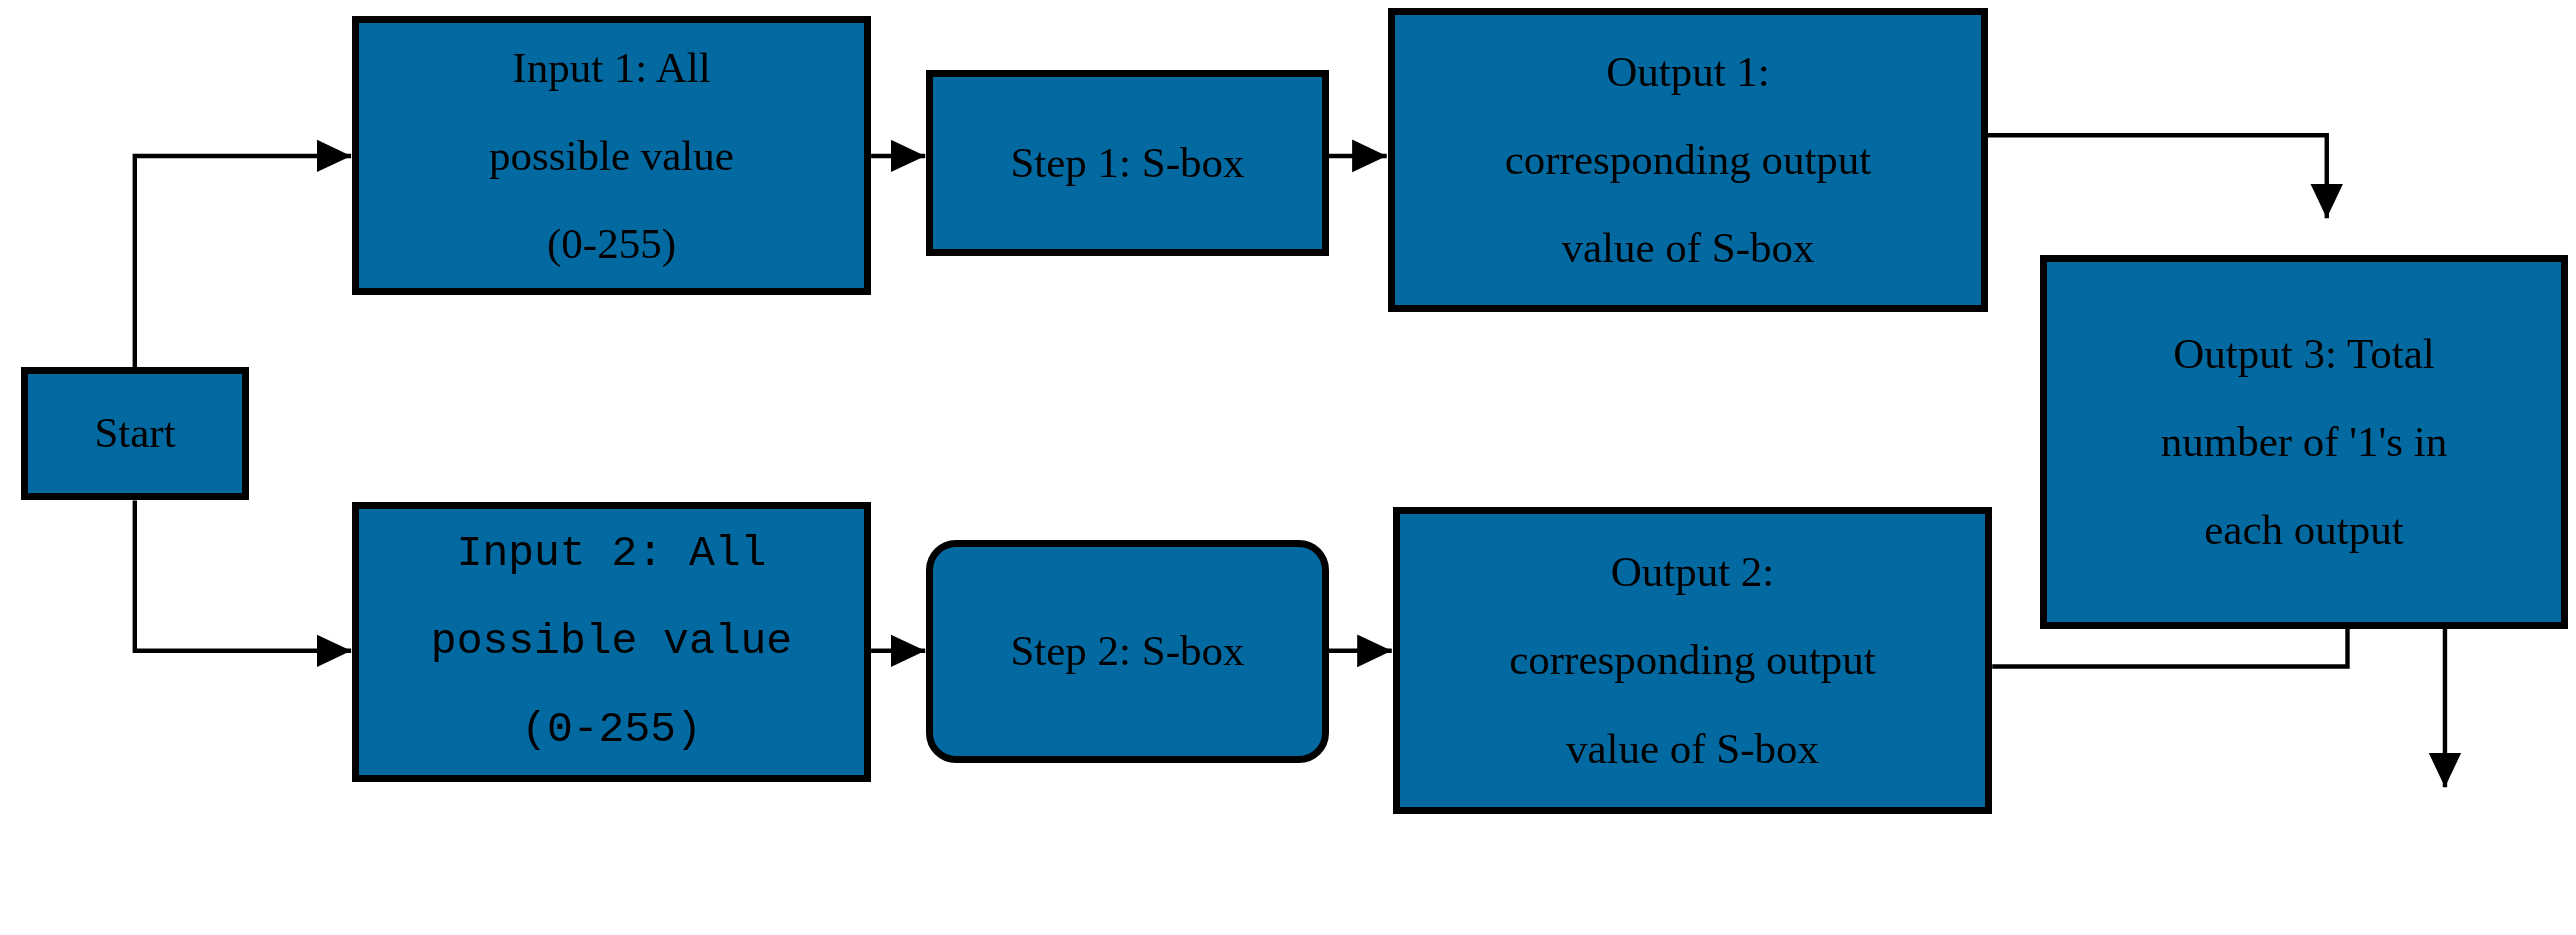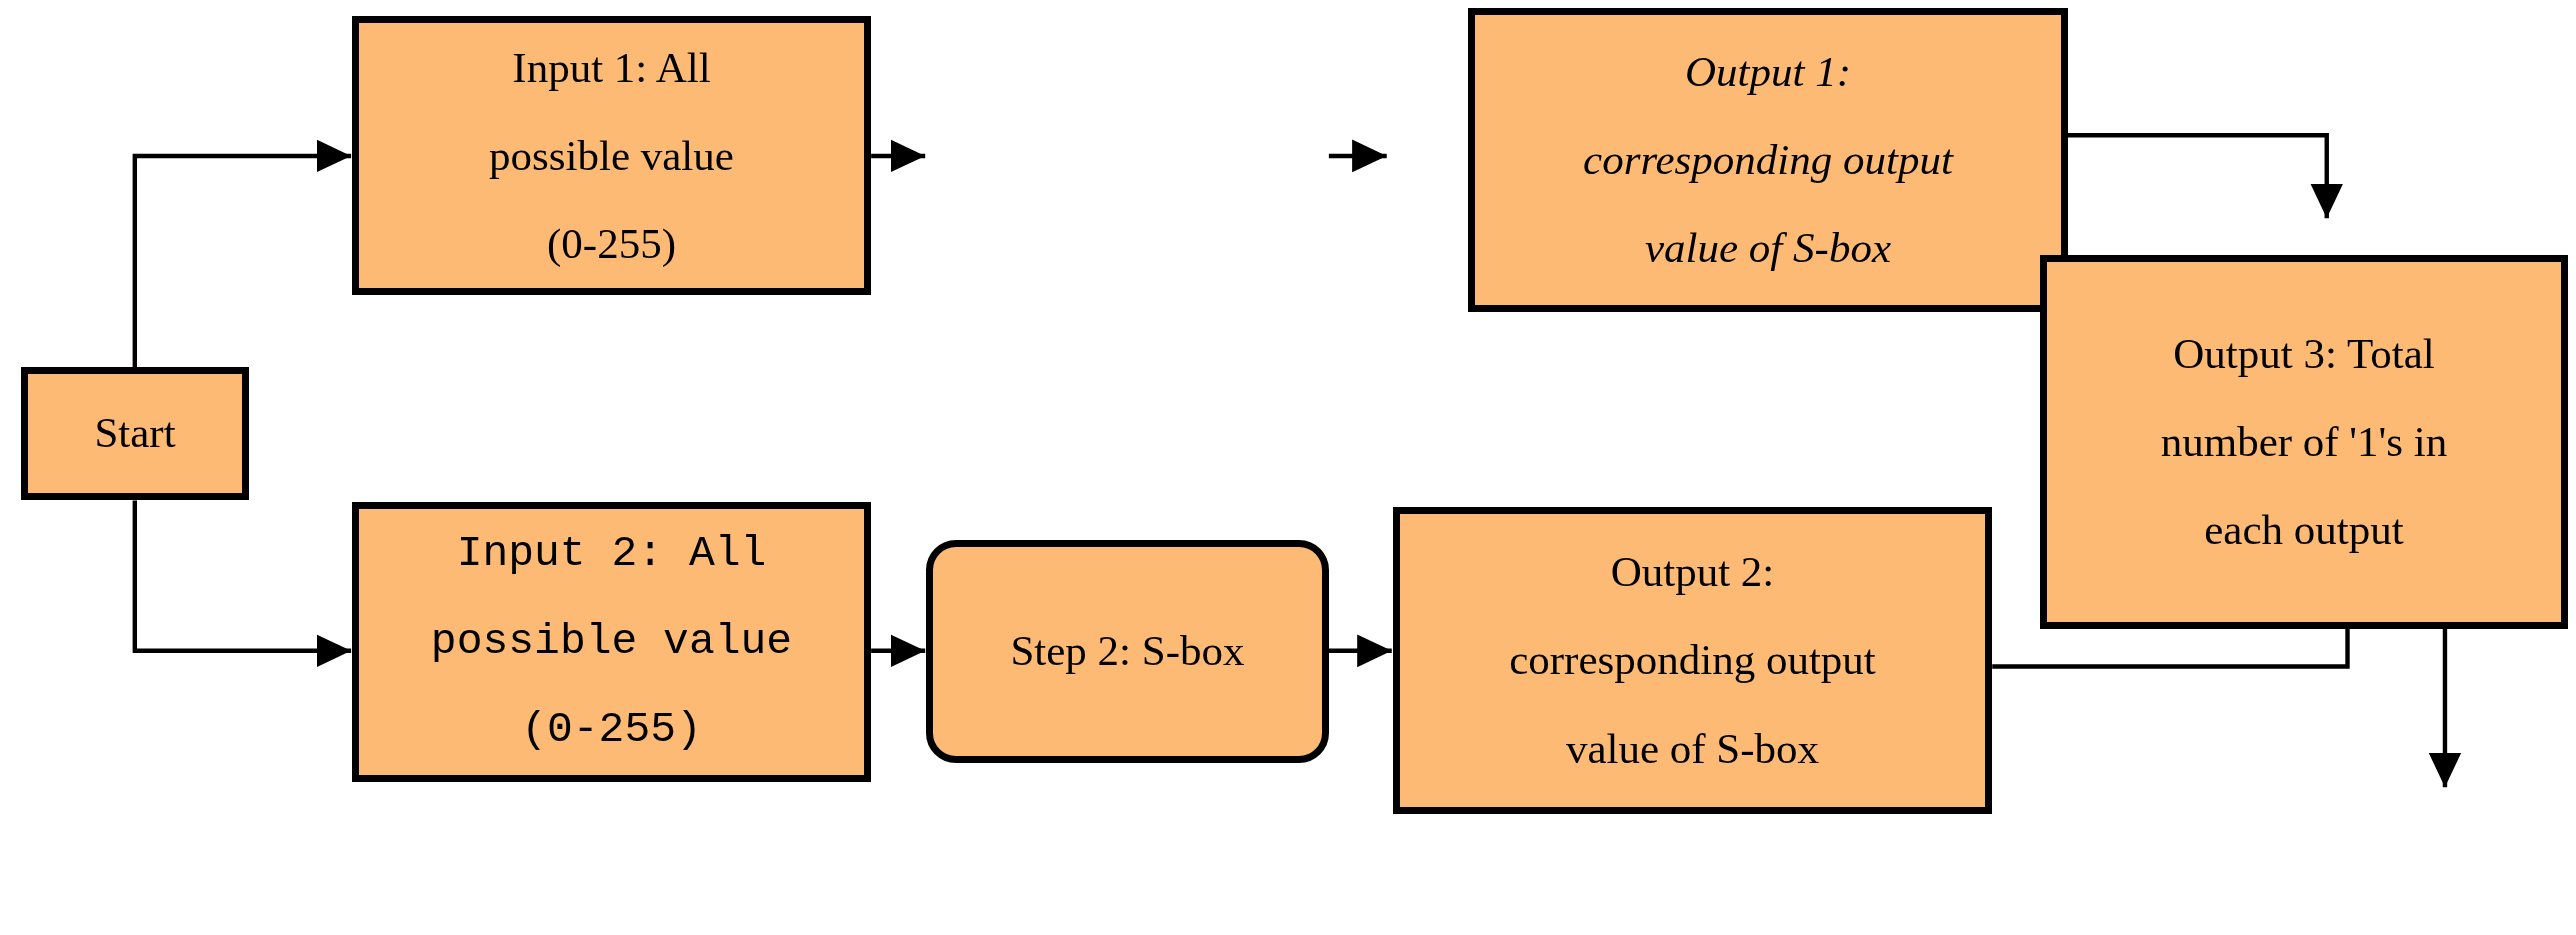--- a/index.html
+++ b/index.html
@@ -20,21 +20,21 @@
     position: absolute;
     left: 0;
     top: 0;
     width: 2576px;
     height: 935px;
   }
   .node {
     position: absolute;
     box-sizing: border-box;
     border: 7px solid #000000;
-    background: #fdba74;
+    background: #0369a1;
     display: flex;
     align-items: center;
     justify-content: center;
     text-align: center;
   }
   .node-label {
     white-space: pre-line;
     font-size: 43px;
     line-height: 2.05;
     color: #000000;
@@ -71,22 +71,25 @@
   <div class="node" style="left:21px; top:367px; width:228px; height:133px;">
     <span class="node-label">Start</span>
   </div>
 
   <div class="node" style="left:352px; top:16.4px; width:519px; height:279px;">
     <span class="node-label">Input 1: All
 possible value
 (0-255)</span>
   </div>
 
+  <div class="node" style="left:926px; top:70px; width:403px; height:186px;">
+    <span class="node-label">Step 1: S-box</span>
+  </div>
 
-  <div class="node" style="left:1468px; top:8.2px; width:600px; height:304px;font-style:italic;">
+  <div class="node" style="left:1388px; top:8.2px; width:600px; height:304px;">
     <span class="node-label">Output 1:
 corresponding output
 value of S-box</span>
   </div>
 
   <div class="node" style="left:2040px; top:219px; width:528px; height:374px;margin-top:36px;">
     <span class="node-label">Output 3: Total
 number of '1's in
 each output</span>
   </div>

